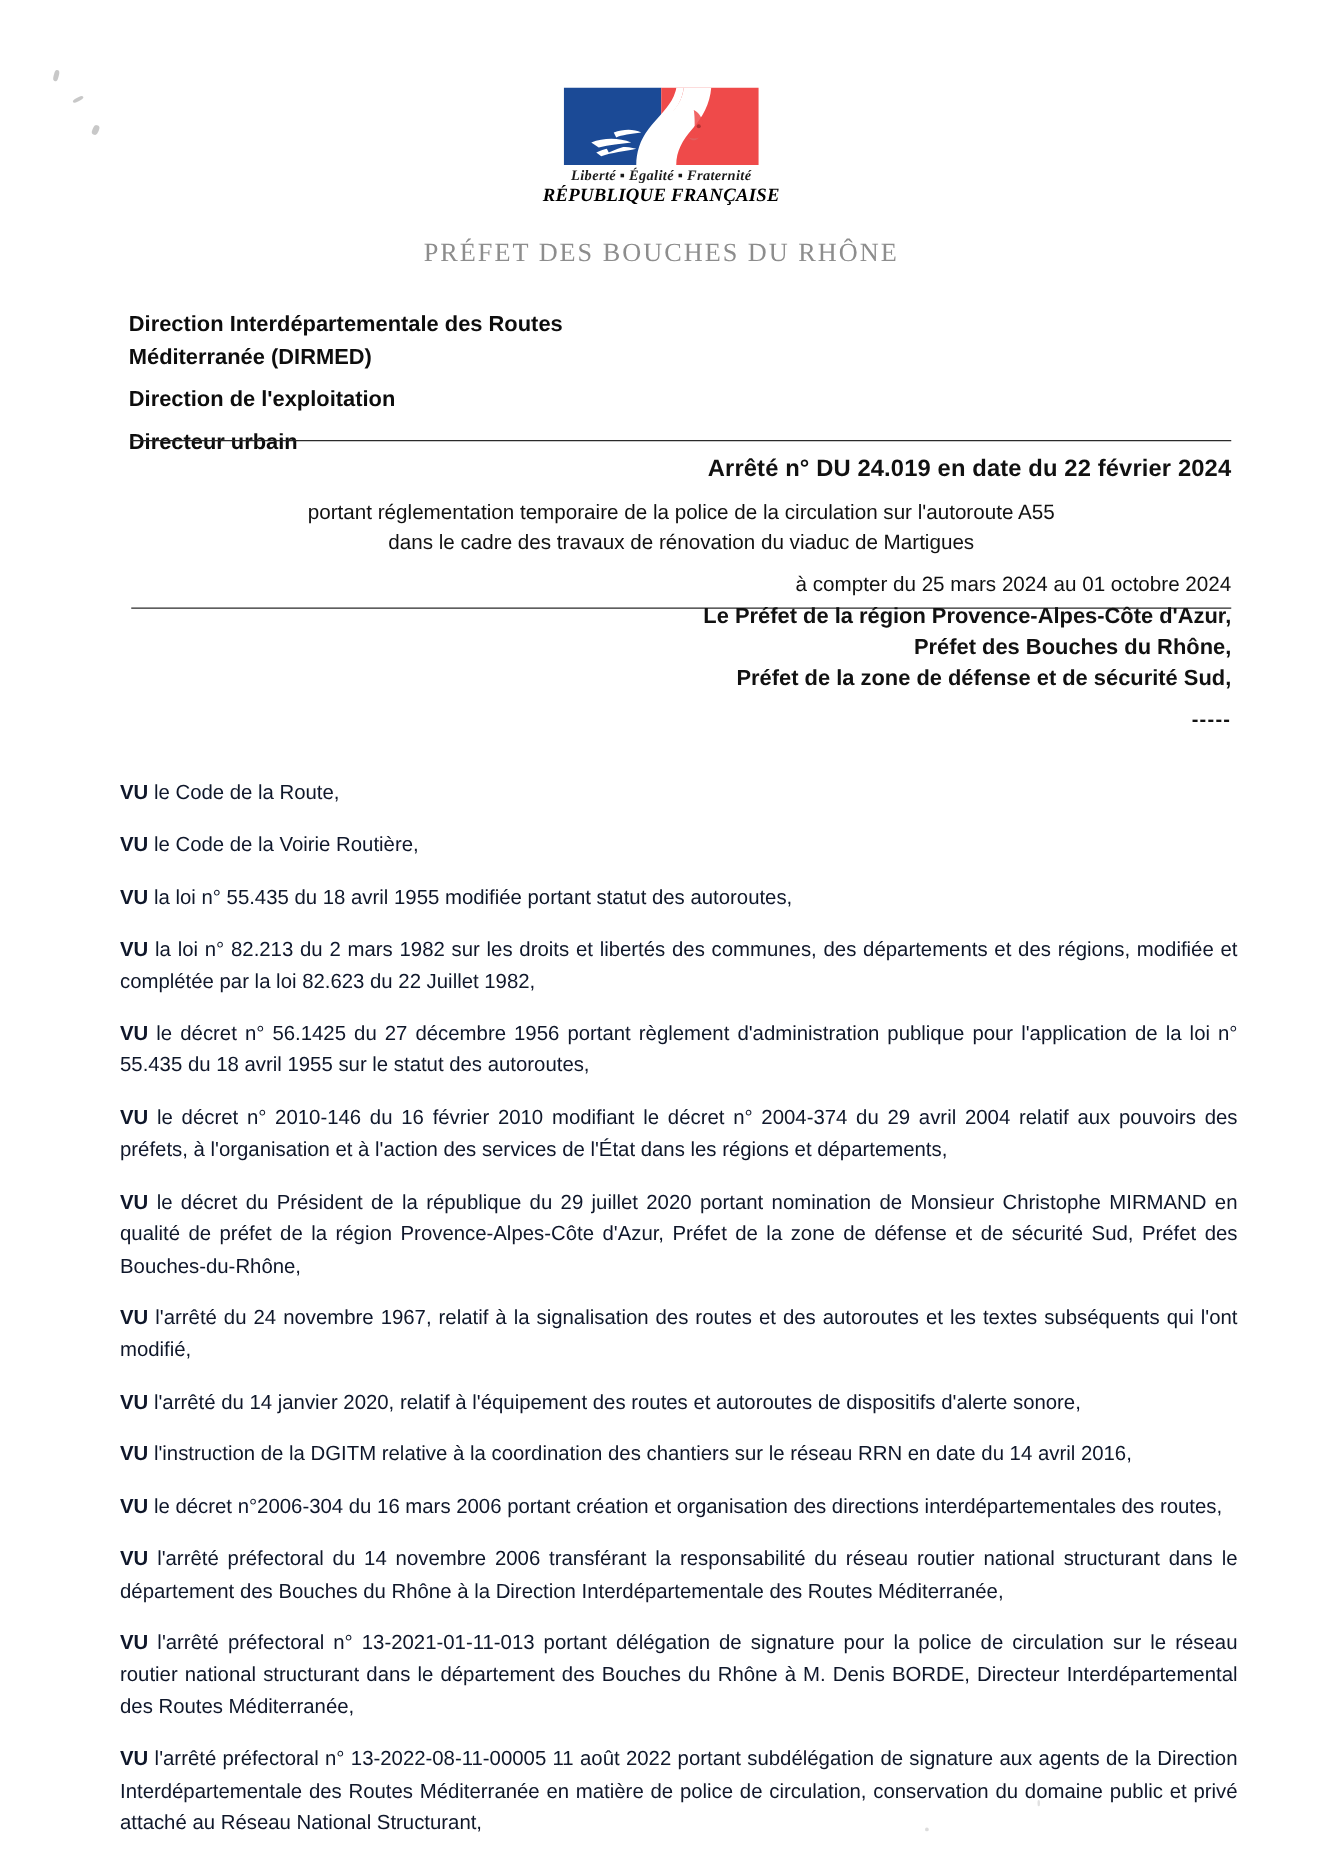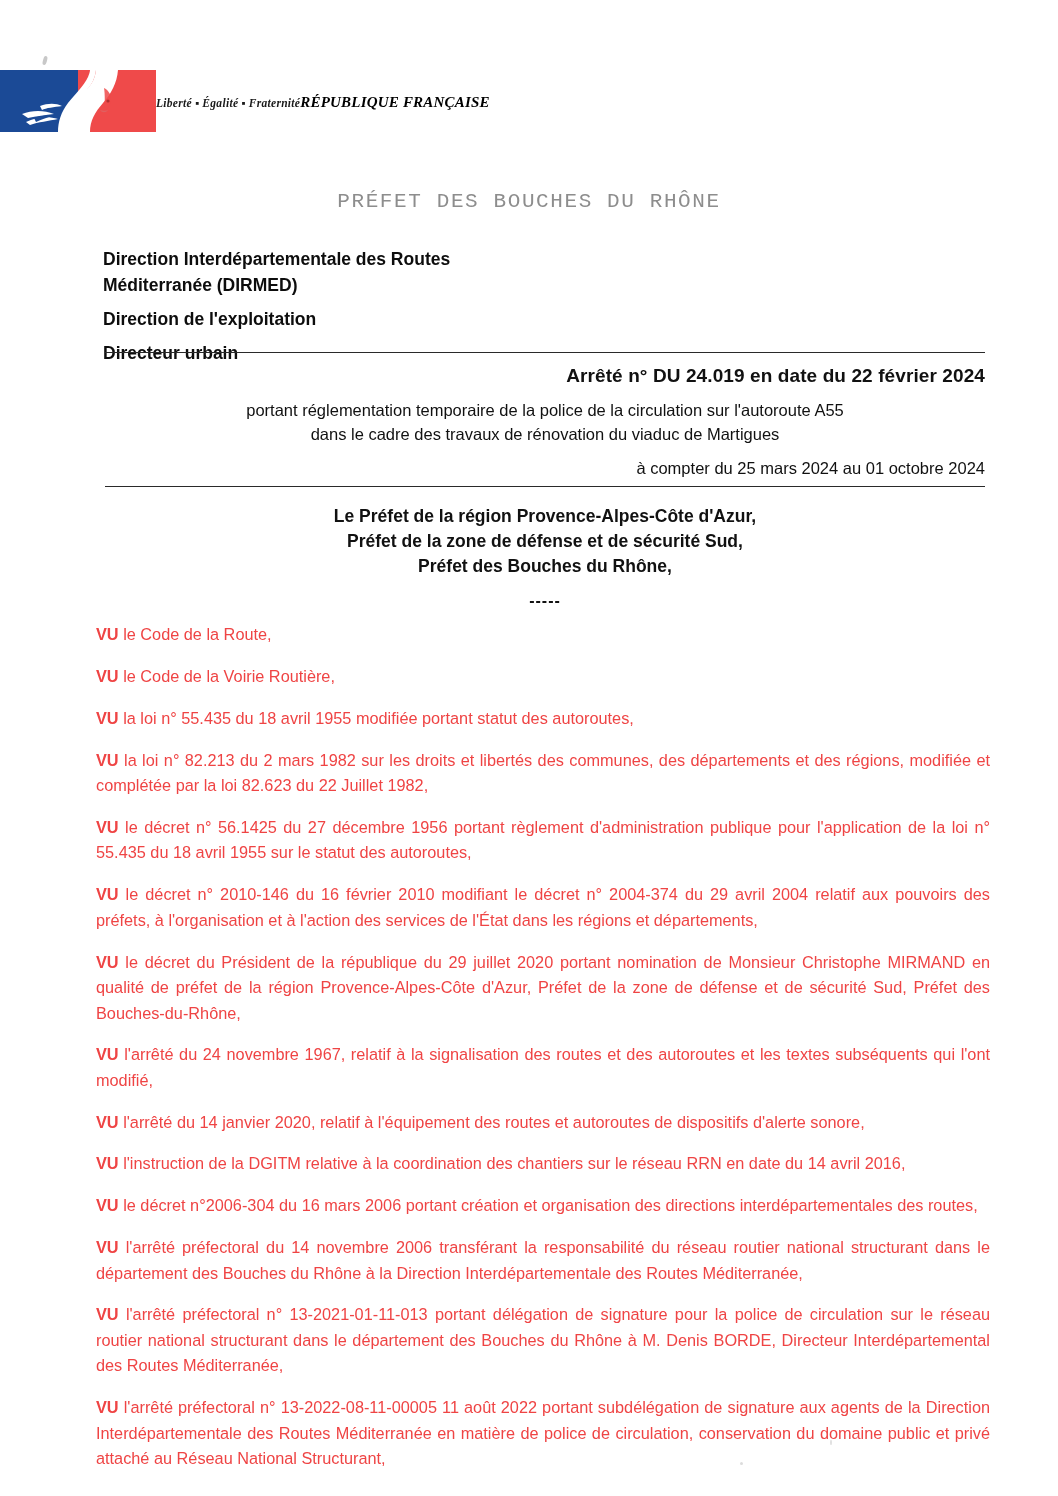--- a/index.html
+++ b/index.html
@@ -29,20 +29,21 @@
   .speck.s3 { left: 74px;  top: 100px; width: 5px;  height: 8px;  transform: rotate(22deg); border-radius: 40%; }
   .speck.s4 { left: 740px; top: 1462px; width: 3px; height: 3px; border-radius: 50%; opacity:.35; }
   .speck.s5 { left: 830px; top: 1440px; width: 2px; height: 5px; border-radius: 40%; opacity:.3; }
 
   
   .logo-wrap {
     position: absolute;
     left: 0; right: 0;
     top: 70px;
     display: flex;
+    flex-direction: column;
     align-items: center;
   }
   .flag {
     width: 156px;
     height: 62px;
     position: relative;
     overflow: hidden;
     display: block;
   }
   .motto {
@@ -66,21 +67,21 @@
     white-space: nowrap;
     font-style: italic;
   }
 
   
   .prefet-line {
     position: absolute;
     left: 0; right: 0;
     top: 190px;
     text-align: center;
-    font-family: Liberation Mono, monospace;
+    font-family: Liberation Serif, serif;
     font-size: 21px;
     letter-spacing: 1.6px;
     color: #8d8d8d;
     white-space: nowrap;
   }
 
   
   .service {
     position: absolute;
     left: 103px;
@@ -129,22 +130,22 @@
     font-size: 16.5px;
     line-height: 22px;
     text-align: right;
   }
 
   
   .signer {
     position: absolute;
     left: 105px;
     width: 880px;
-    top: 504px;
-    text-align: center;
+    top: 480px;
+    text-align: right;
     font-weight: bold;
     font-size: 17.5px;
     line-height: 25px;
   }
   .dashes {
     margin-top: 9px;
     font-weight: bold;
     font-size: 16px;
     letter-spacing: 1px;
   }
@@ -154,21 +155,21 @@
     position: absolute;
     left: 96px;
     top: 606px;
     width: 894px;
   }
   .clause {
     font-size: 16.3px;
     line-height: 25.5px;
     text-align: justify;
     margin-bottom: 13px;
-    color: #ef4444;
+    color: #0f172a;
   }
   .clause:last-child { margin-bottom: 4px; }
   .clause .vu { font-weight: bold; }
   .clause.tight { margin-bottom: 7px; }
 </style>
 </head>
 <body>
 
 <div class="page">
 
@@ -217,22 +218,22 @@
       <div>portant réglementation temporaire de la police de la circulation sur l'autoroute A55</div>
       <div>dans le cadre des travaux de rénovation du viaduc de Martigues</div>
     </div>
     <div class="title-dates">à compter du 25 mars 2024 au 01 octobre 2024</div>
   </div>
 
   <div class="rule bottom"></div>
 
   <div class="signer">
     <div>Le Préfet de la région Provence-Alpes-Côte d'Azur,</div>
+    <div>Préfet des Bouches du Rhône,</div>
     <div>Préfet de la zone de défense et de sécurité Sud,</div>
-    <div>Préfet des Bouches du Rhône,</div>
     <div class="dashes">-----</div>
   </div>
 
   <div class="clauses">
       <p class="clause"><span class="vu">VU</span><span> le Code de la Route,</span></p>
       <p class="clause"><span class="vu">VU</span><span> le Code de la Voirie Routière,</span></p>
       <p class="clause"><span class="vu">VU</span><span> la loi n° 55.435 du 18 avril 1955 modifiée portant statut des autoroutes,</span></p>
       <p class="clause"><span class="vu">VU</span><span> la loi n° 82.213 du 2 mars 1982 sur les droits et libertés des communes, des départements et des régions, modifiée et complétée par la loi 82.623 du 22 Juillet 1982,</span></p>
       <p class="clause tight"><span class="vu">VU</span><span> le décret n° 56.1425 du 27 décembre 1956 portant règlement d'administration publique pour l'application de la loi n° 55.435 du 18 avril 1955 sur le statut des autoroutes,</span></p>
       <p class="clause tight"><span class="vu">VU</span><span> le décret n° 2010-146 du 16 février 2010 modifiant le décret n° 2004-374 du 29 avril 2004 relatif aux pouvoirs des préfets, à l'organisation et à l'action des services de l'État dans les régions et départements,</span></p>

